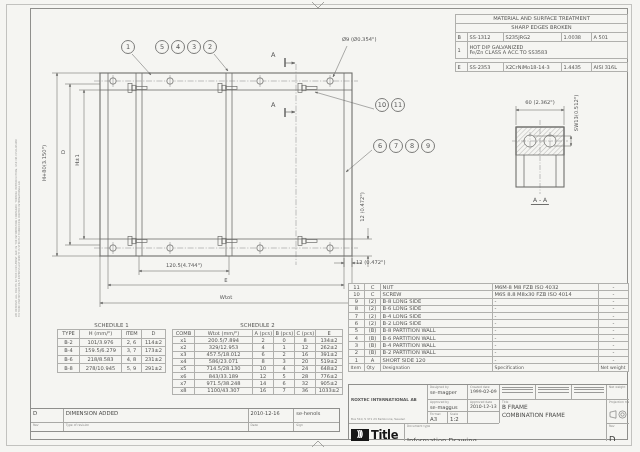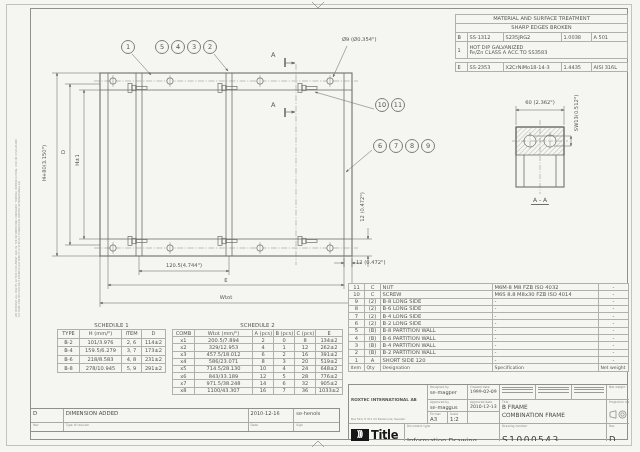--- a/index.html
+++ b/index.html
@@ -634,22 +634,18 @@
     <div class="tb-cell nl" style="left:0;top:38px;width:55px;height:18px;">
       <div class="logo">
         <span class="logo-mark">)))</span>
         <span class="logo-text">Title</span>
       </div>
     </div>
     <div class="tb-cell" style="left:55px;top:38px;width:95px;height:18px;">
       <span class="tiny">Document type</span>
       <span class="doctype">Information Drawing</span>
     </div>
-    <div class="tb-cell" style="left:150px;top:38px;width:107px;height:18px;">
-      <span class="tiny">Drawing number</span>
-      <span class="docnum">S1000543</span>
-    </div>
     <div class="tb-cell" style="left:257px;top:38px;width:23px;height:18px;">
       <span class="tiny">Rev</span>
       <span class="revbig">D</span>
     </div>
   </div>
 </div>
 
 </body></html>

